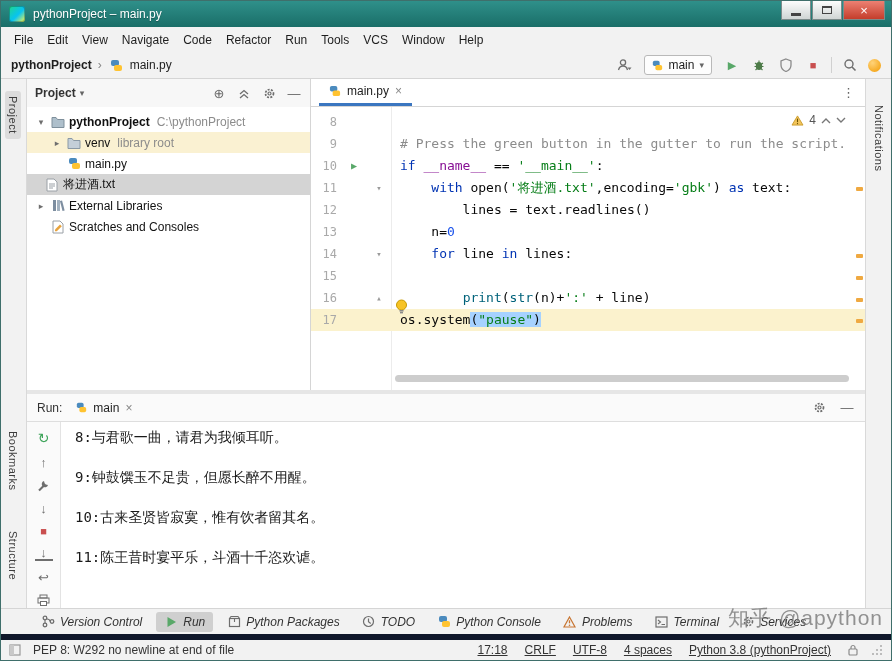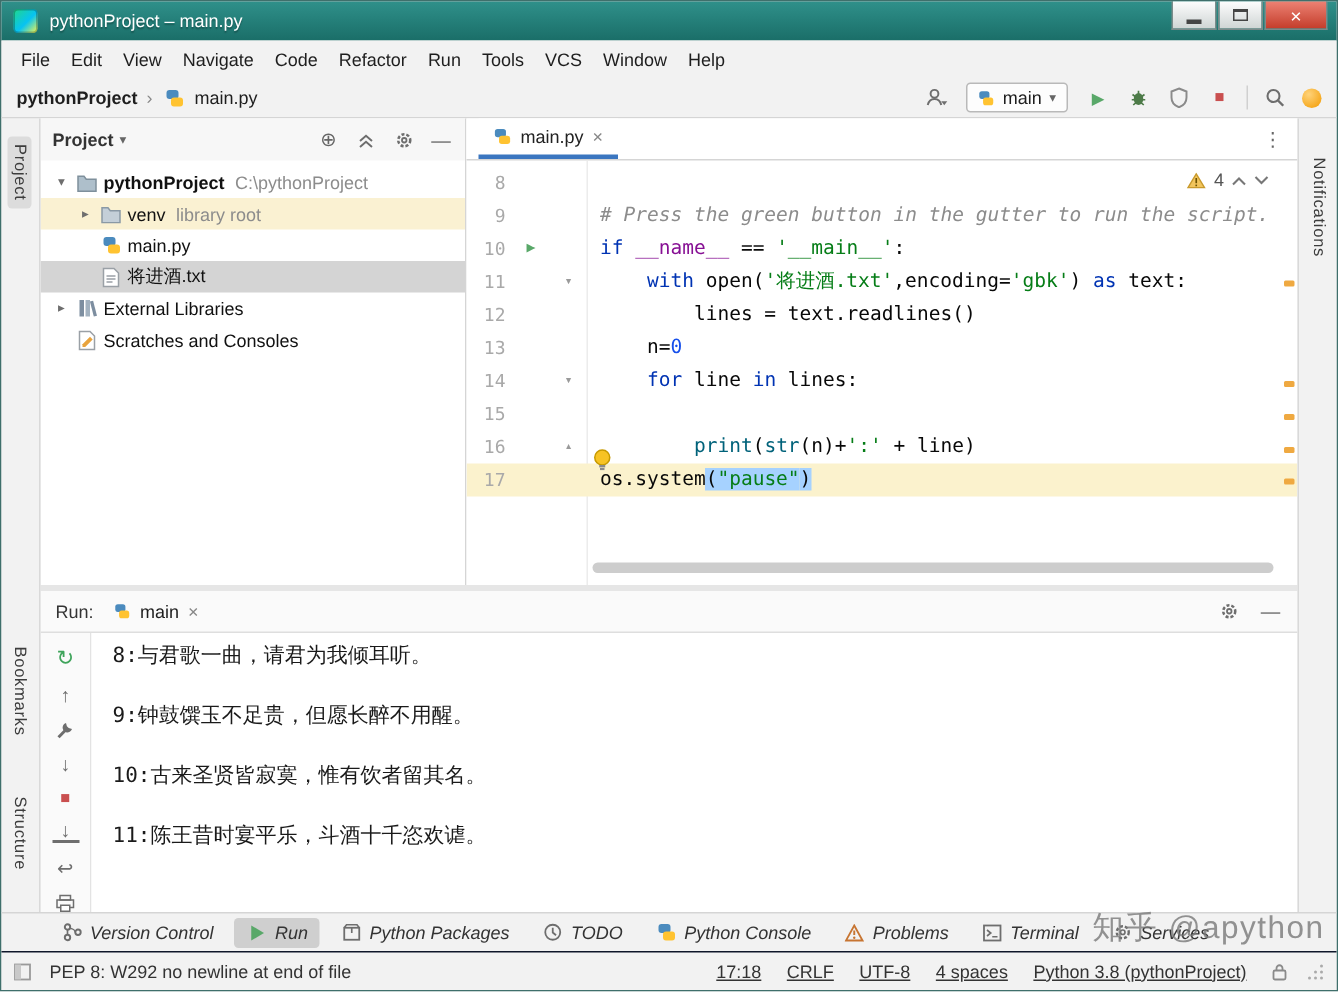--- a/index.html
+++ b/index.html
@@ -75,21 +75,21 @@
   .gutter-sep{position:absolute;left:80px;top:0;bottom:0;width:1px;background:#ececec;}
   .elines{position:relative;padding-top:4px;}
   .eline{display:flex;height:22px;line-height:22px;}
   .eline.current-line{background:#fbf2cd;}
   .lnum{width:30px;text-align:right;padding-right:4px;color:#a9a9a9;font-size:12px;flex:0 0 auto;}
   .licon{width:26px;text-align:center;flex:0 0 auto;}
   .run-arrow{color:#59a869;font-size:10px;}
   .lfold{width:24px;text-align:center;color:#9a9a9a;font-size:9px;flex:0 0 auto;}
   .lcode{white-space:pre;padding-left:9px;}
   .tk-pln{color:#080808;} .tk-kw{color:#0033b3;} .tk-str{color:#067d17;}
-  .tk-num{color:#1750eb;} .tk-com{color:#8c8c8c;font-style:italic;}
+  .tk-num{color:#1750eb;} .tk-com{color:#8c8c8c;}
   .tk-dund{color:#871094;} .tk-fn{color:#00627a;}
   .sel{background:#a6d2ff;}
   .warn-widget{position:absolute;top:5px;right:16px;display:flex;align-items:center;gap:5px;font-family:"Liberation Sans",sans-serif;font-size:12px;color:#555;background:rgba(255,255,255,.85);padding:1px 3px;border-radius:3px;}
   .error-stripe{position:absolute;top:0;right:0;width:10px;bottom:0;}
   .stripe-mark{position:absolute;right:2px;width:7px;height:4px;background:#efa941;border-radius:1px;}
   .hscroll{position:absolute;left:84px;right:16px;bottom:8px;height:7px;background:#cdcdcd;border-radius:4px;}
   .bulb{position:absolute;left:84px;top:192px;}
 
   
   .run-panel{flex:1;min-height:0;display:flex;flex-direction:column;background:#fff;}
@@ -104,21 +104,21 @@
   .rt.red{color:#c94f4f;font-size:11px;}
   .rt.scrollend{border-bottom:2px solid #6e6e6e;height:15px;}
   .console{flex:1;min-width:0;overflow:hidden;background:#fff;font-family:"DejaVu Sans Mono",monospace;font-size:14px;color:#1a1a1a;padding:6px 0 0 14px;}
   .console-line{height:18px;line-height:18px;margin-bottom:22px;white-space:pre;}
 
   
   .toolwindow-bar{height:26px;flex:0 0 auto;background:#f2f2f2;border-top:1px solid #d5d5d5;display:flex;align-items:center;padding-left:32px;gap:6px;}
   .twb{display:flex;align-items:center;gap:5px;padding:3px 8px;border-radius:3px;color:#333;}
   .twb.active{background:#cfcfcf;}
   .twb-icon{display:inline-flex;width:14px;height:14px;align-items:center;justify-content:center;}
-  .statusbar{height:26px;flex:0 0 auto;background:#f2f2f2;border-top:1px solid #0f172a;display:flex;align-items:center;padding:0 8px;color:#333;}
+  .statusbar{height:26px;flex:0 0 auto;background:#f2f2f2;border-top:6px solid #0f172a;display:flex;align-items:center;padding:0 8px;color:#333;}
   .status-msg{margin-left:12px;}
   .status-right{margin-left:auto;display:flex;align-items:center;gap:17px;text-decoration:underline;}
   .status-seg{white-space:nowrap;}
   .grip{width:12px;height:12px;margin-left:10px;}
   .watermark{position:absolute;right:8px;bottom:28px;font-size:21px;color:rgba(120,120,120,.8);z-index:40;letter-spacing:1px;}
   svg{display:block;}
 </style>
 </head>
 <body>
 
@@ -261,21 +261,21 @@
               <div class="tree-row" style="padding-left: 22px;">
                 <span class="tree-arrow"></span>
                 <span class="tree-icon">
                   <svg width="13" height="13" viewBox="0 0 13 13">
                     <rect x="1" y="1" width="8" height="6" rx="2" fill="#4b8bbe"></rect>
                     <rect x="4" y="6" width="8" height="6" rx="2" fill="#ffc331"></rect>
                   </svg>
                 </span>
                 <span class="tree-label">main.py</span>
               </div>
-              <div class="tree-row selected" style="padding-left: 22px;">
+              <div class="tree-row selected" style="">
                 <span class="tree-arrow"></span>
                 <span class="tree-icon">
                   <svg width="12" height="14" viewBox="0 0 12 14">
                     <path d="M1 1h7l3 3v9H1z" fill="#fff" stroke="#9aa0a6"></path>
                     <path d="M3 6h6M3 8h6M3 10h4" stroke="#9aa0a6"></path>
                   </svg>
                 </span>
                 <span class="tree-label">将进酒.txt</span>
               </div>
               <div class="tree-row" style="padding-left: 6px;">

